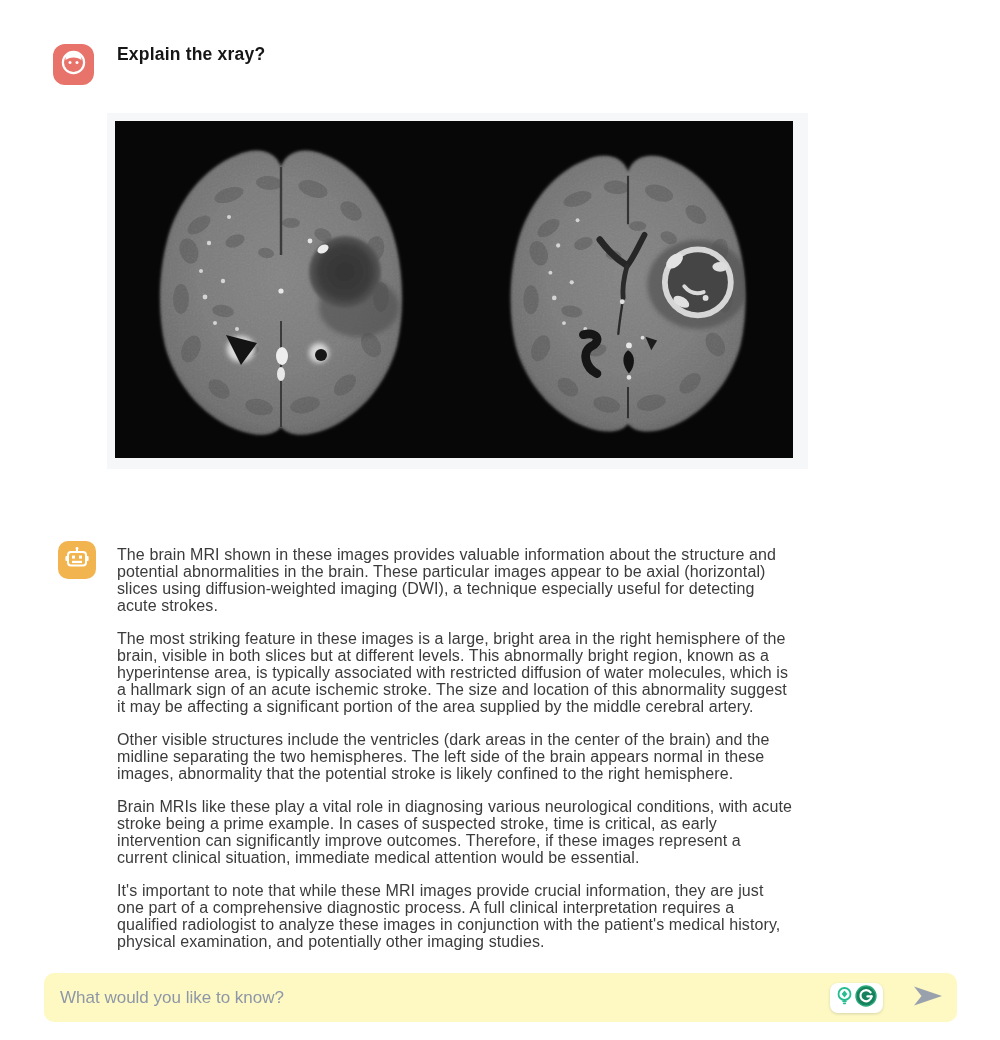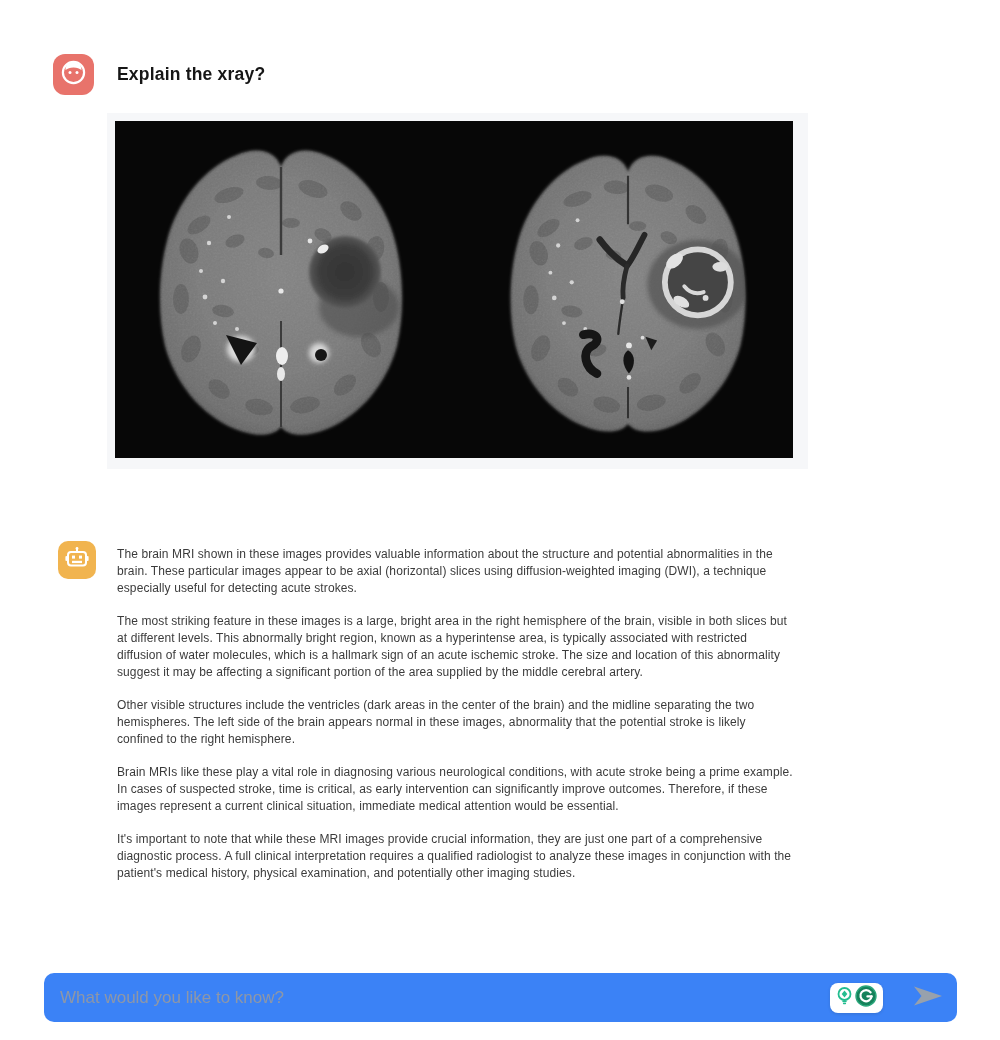--- a/index.html
+++ b/index.html
@@ -5,45 +5,45 @@
   * { box-sizing: border-box; }
   html,body { margin:0; padding:0; }
   body {
     width:1000px; height:1040px; position:relative;
     background:#ffffff;
     font-family:"Liberation Sans", sans-serif;
     overflow:hidden;
   }
 
   
-  .user-row { position:absolute; left:53px; top:54px; display:flex; align-items:center; }
+  .user-row { position:absolute; left:53px; top:44px; display:flex; }
   .avatar { display:flex; align-items:center; justify-content:center; flex:0 0 auto; }
   .user-avatar { width:41px; height:41px; border-radius:12px; background:#e8736b; }
   .user-question {
     margin-left:23px; font-size:17.5px; font-weight:700; color:#161616; letter-spacing:.2px;
   }
 
   
   .image-card {
     position:absolute; left:107px; top:113px; width:701px; height:356px;
     background:#f6f7f9;
   }
   .image-card svg.mri { position:absolute; left:8px; top:8px; display:block; }
 
   
   .ai-avatar { position:absolute; left:58px; top:541px; width:38px; height:38px; border-radius:10px; background:#f1b44f; }
   .ai-text { position:absolute; left:117px; top:546px; width:676px; }
   .ai-text p {
-    margin:0 0 16px 0; font-size:12px; line-height:17px; color:#3b3b3b; letter-spacing:.1px;
+    margin:0 0 16px 0; font-size:16px; line-height:17px; color:#3b3b3b; letter-spacing:.1px;
   }
 
   
   .composer {
     position:absolute; left:44px; top:973px; width:913px; height:49px;
-    background:#3b82f6; border-radius:10px;
+    background:#fef9c3; border-radius:10px;
     display:flex; align-items:center;
   }
   .composer input {
     flex:1 1 auto; min-width:0; margin-left:14px; border:none; outline:none; background:transparent;
     font-family:"Liberation Sans", sans-serif; font-size:17px; color:#333;
   }
   .composer input::placeholder { color:#8e97a7; opacity:1; }
   .gram-pill {
     flex:0 0 auto; width:53px; height:30px; background:#ffffff; border-radius:8px;
     display:flex; align-items:center; justify-content:center; gap:2px;

